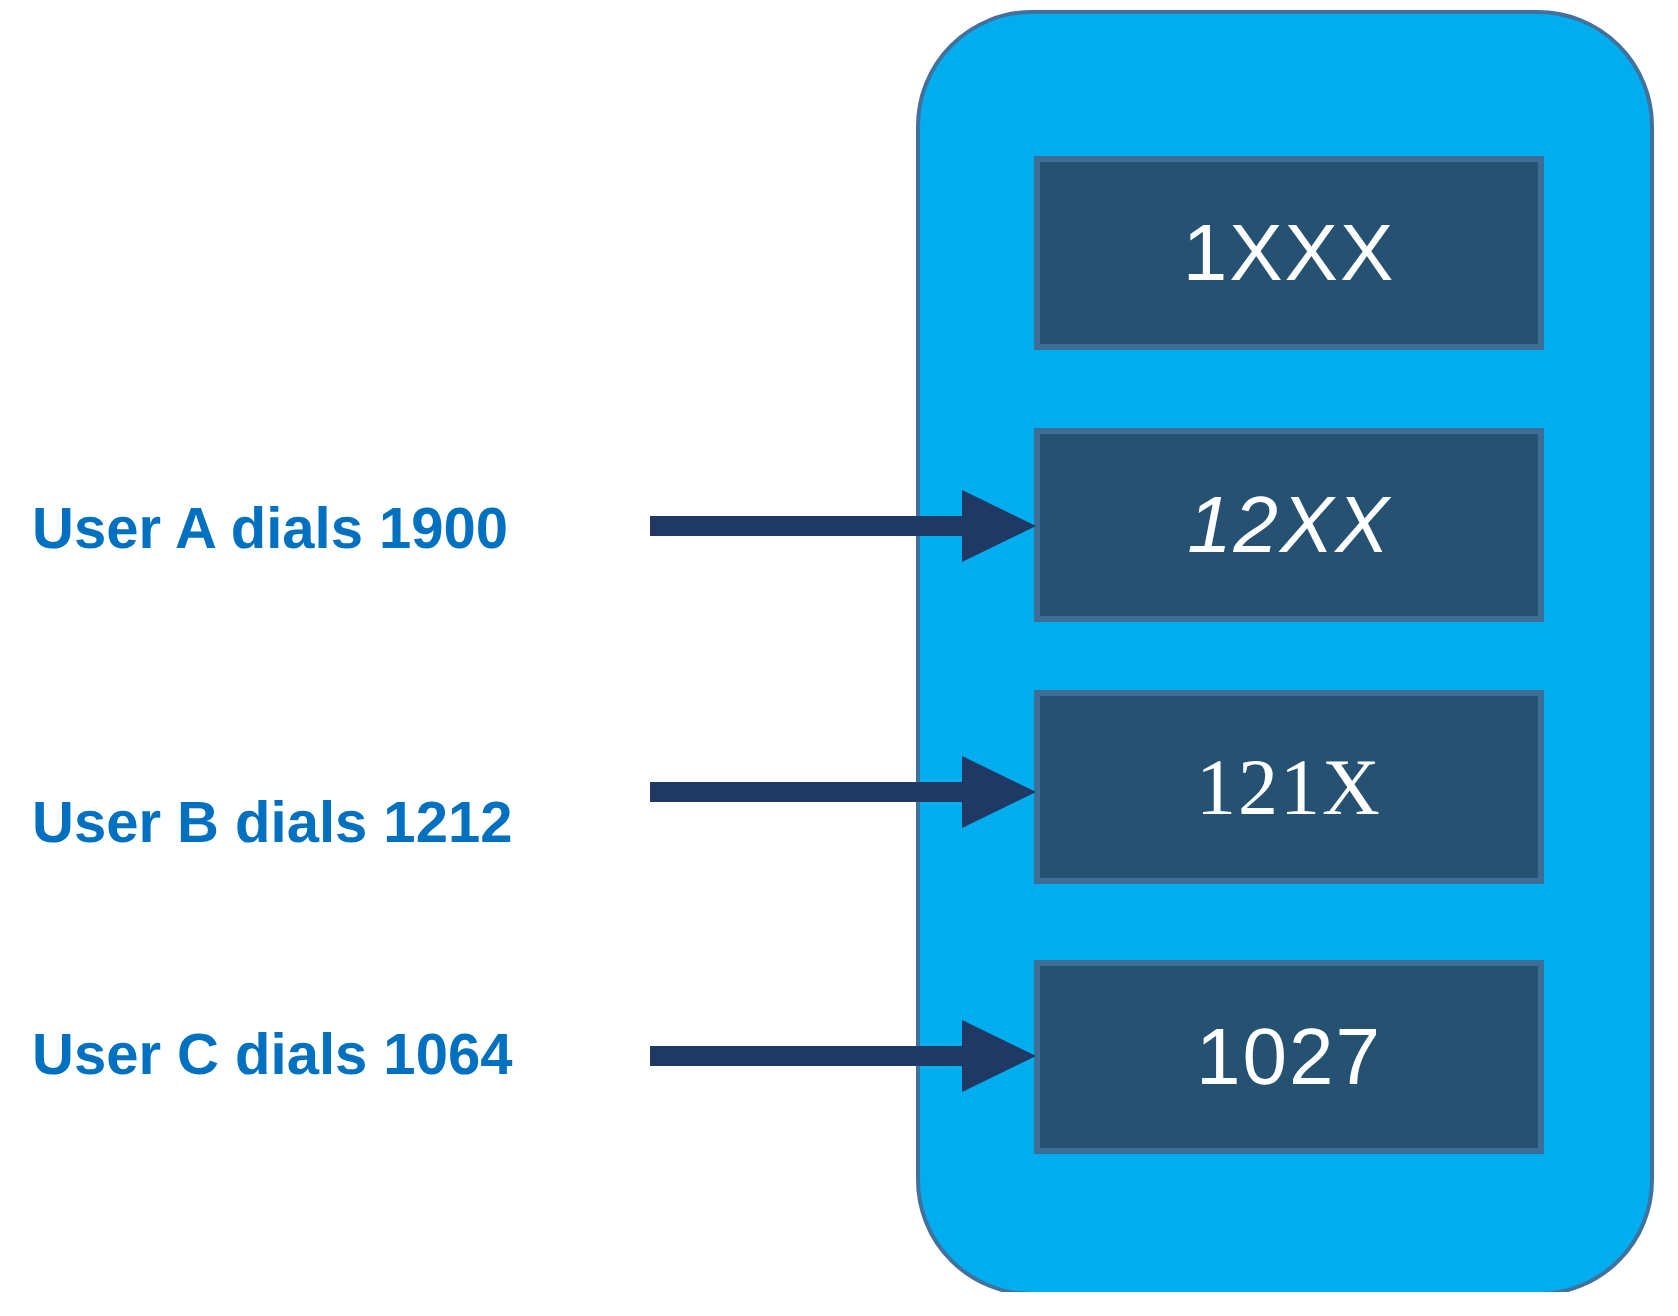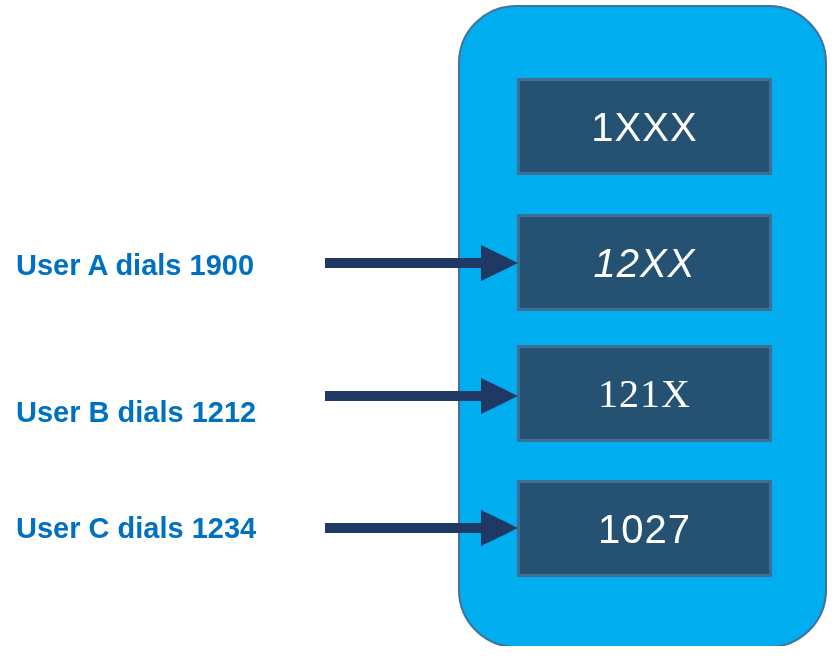--- a/index.html
+++ b/index.html
@@ -88,21 +88,21 @@
   </div>
   <div class="box box3">
     <span>121X</span>
   </div>
   <div class="box box4">
     <span>1027</span>
   </div>
 
   <div class="caller-label labelA">User A dials 1900</div>
   <div class="caller-label labelB">User B dials 1212</div>
-  <div class="caller-label labelC">User C dials 1234</div>
+  <div class="caller-label labelC">User C dials 1064</div>
 
   <svg class="arrow arrowA" viewBox="0 0 193 40" xmlns="http://www.w3.org/2000/svg">
     <rect class="shaft" x="0" y="15" width="162" height="10"></rect>
     <polygon class="head" points="156,2 193,20 156,38"></polygon>
   </svg>
   <svg class="arrow arrowB" viewBox="0 0 193 40" xmlns="http://www.w3.org/2000/svg">
     <rect class="shaft" x="0" y="15" width="162" height="10"></rect>
     <polygon class="head" points="156,2 193,20 156,38"></polygon>
   </svg>
   <svg class="arrow arrowC" viewBox="0 0 193 40" xmlns="http://www.w3.org/2000/svg">

